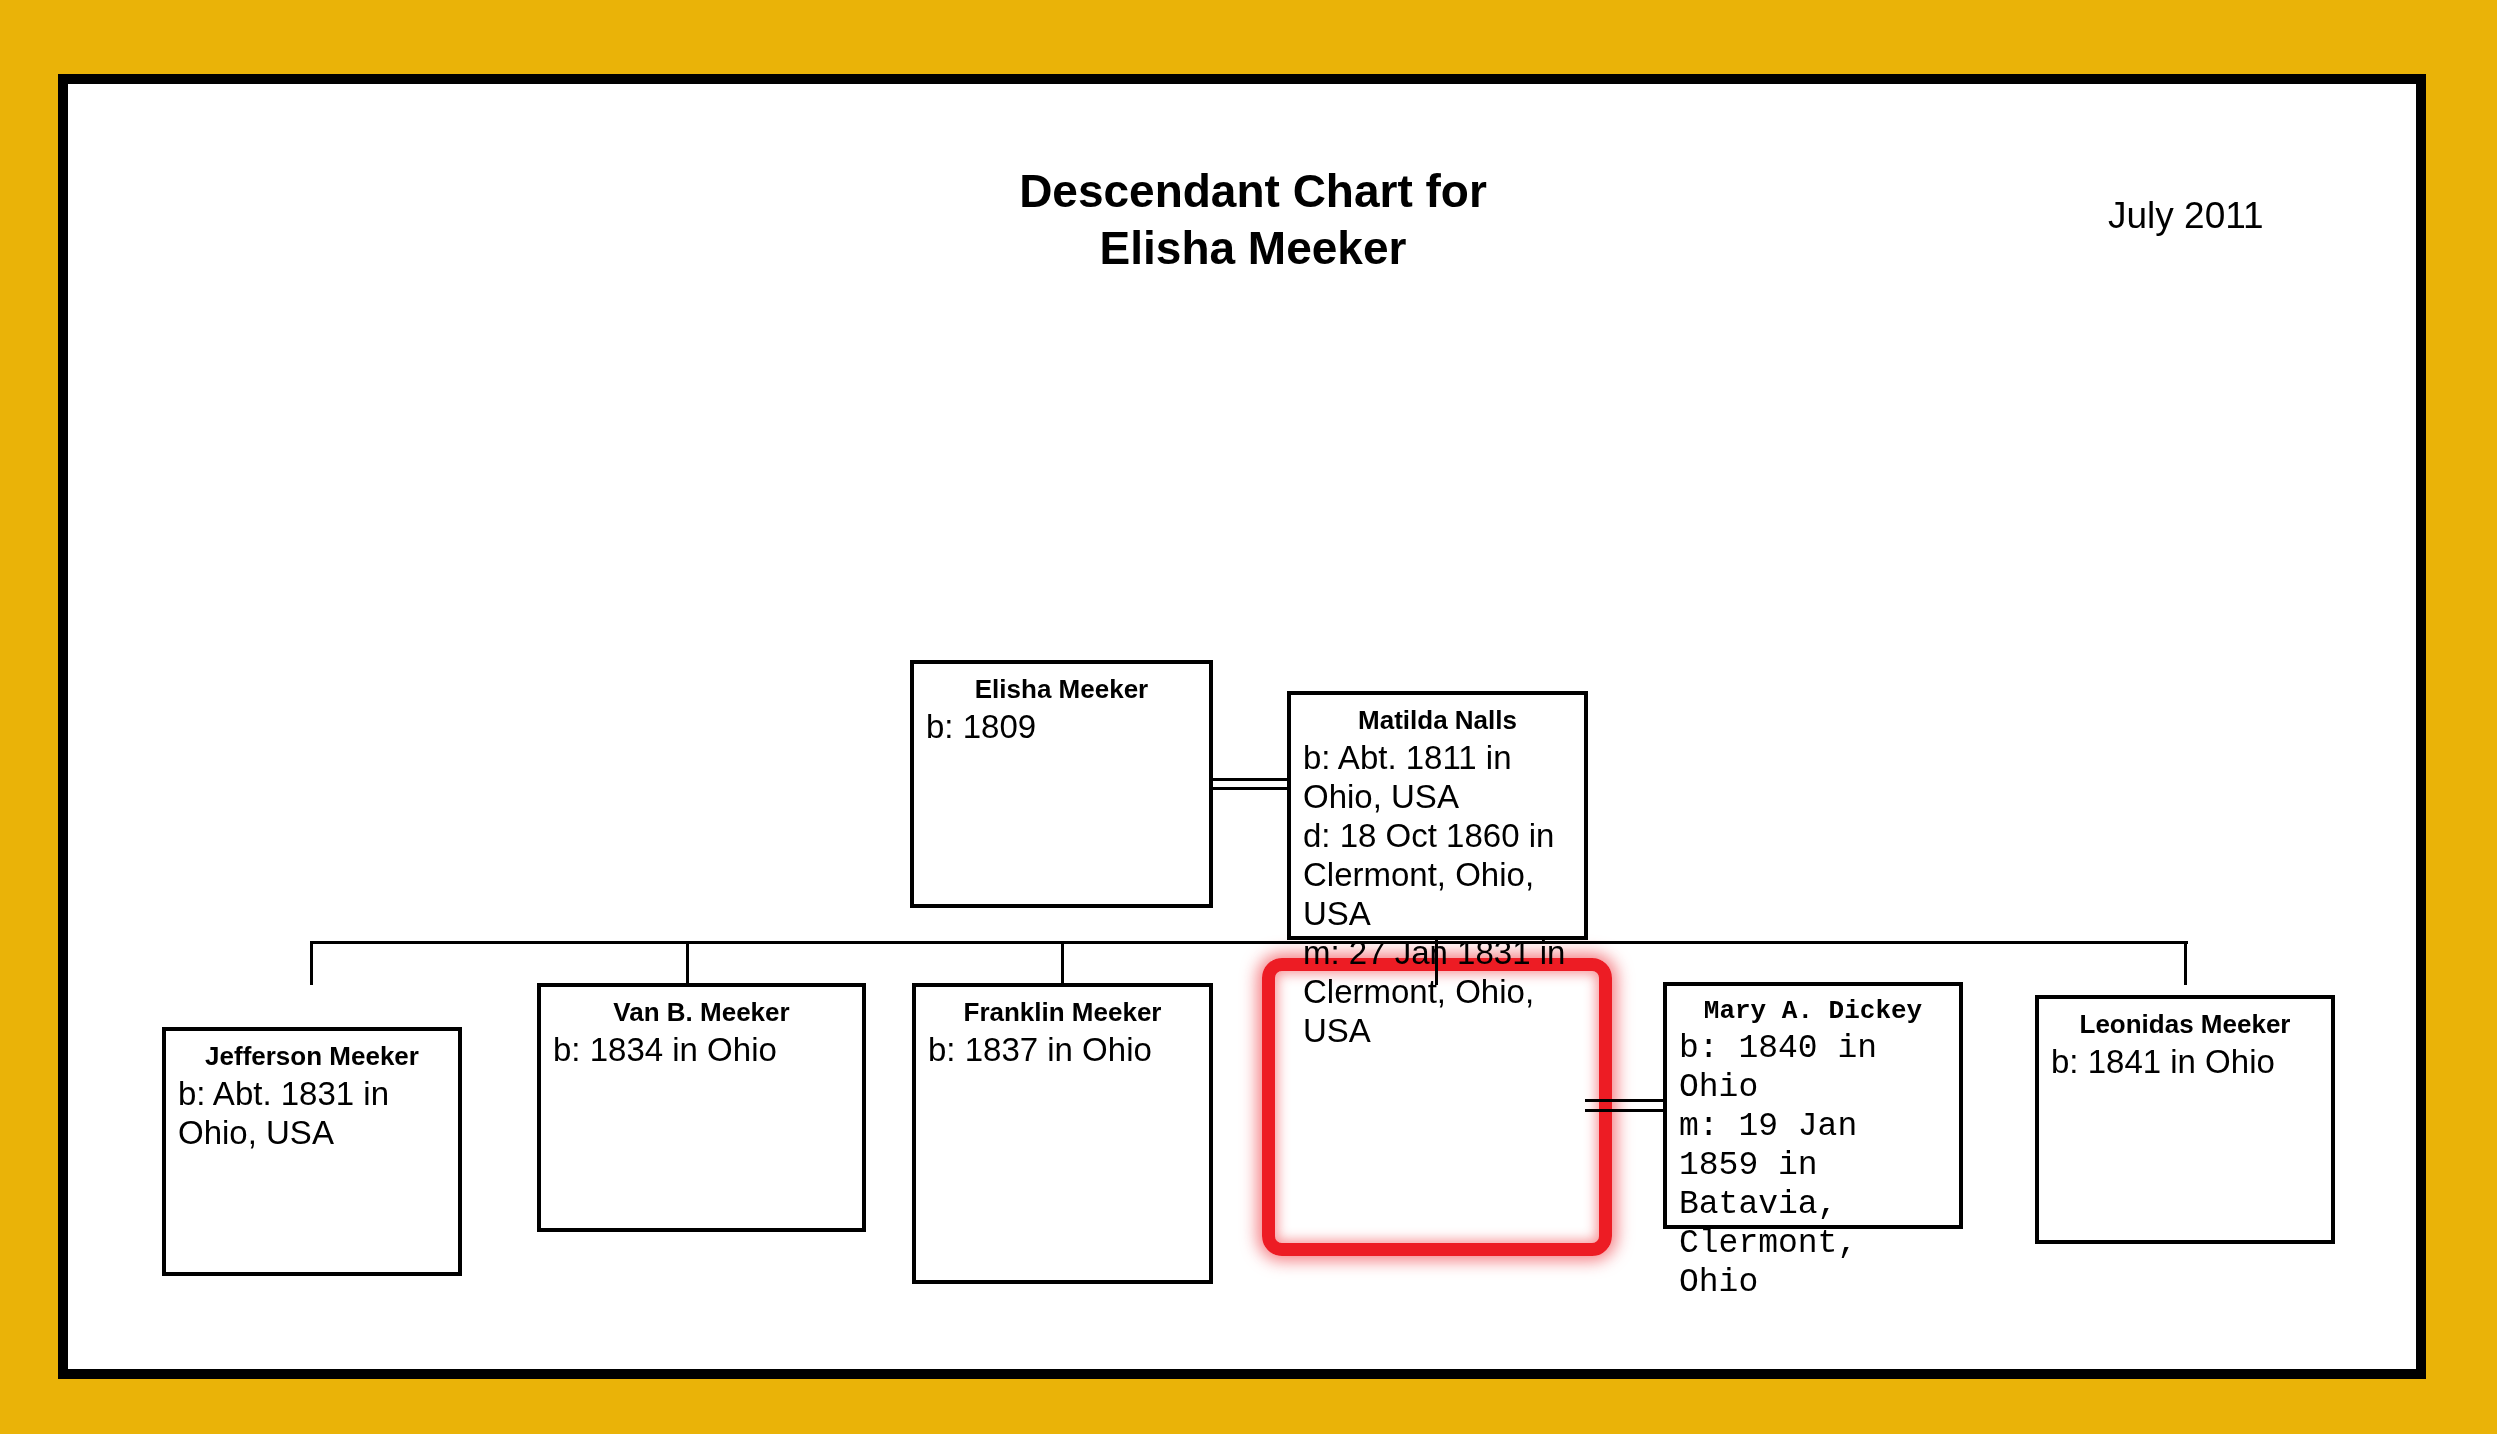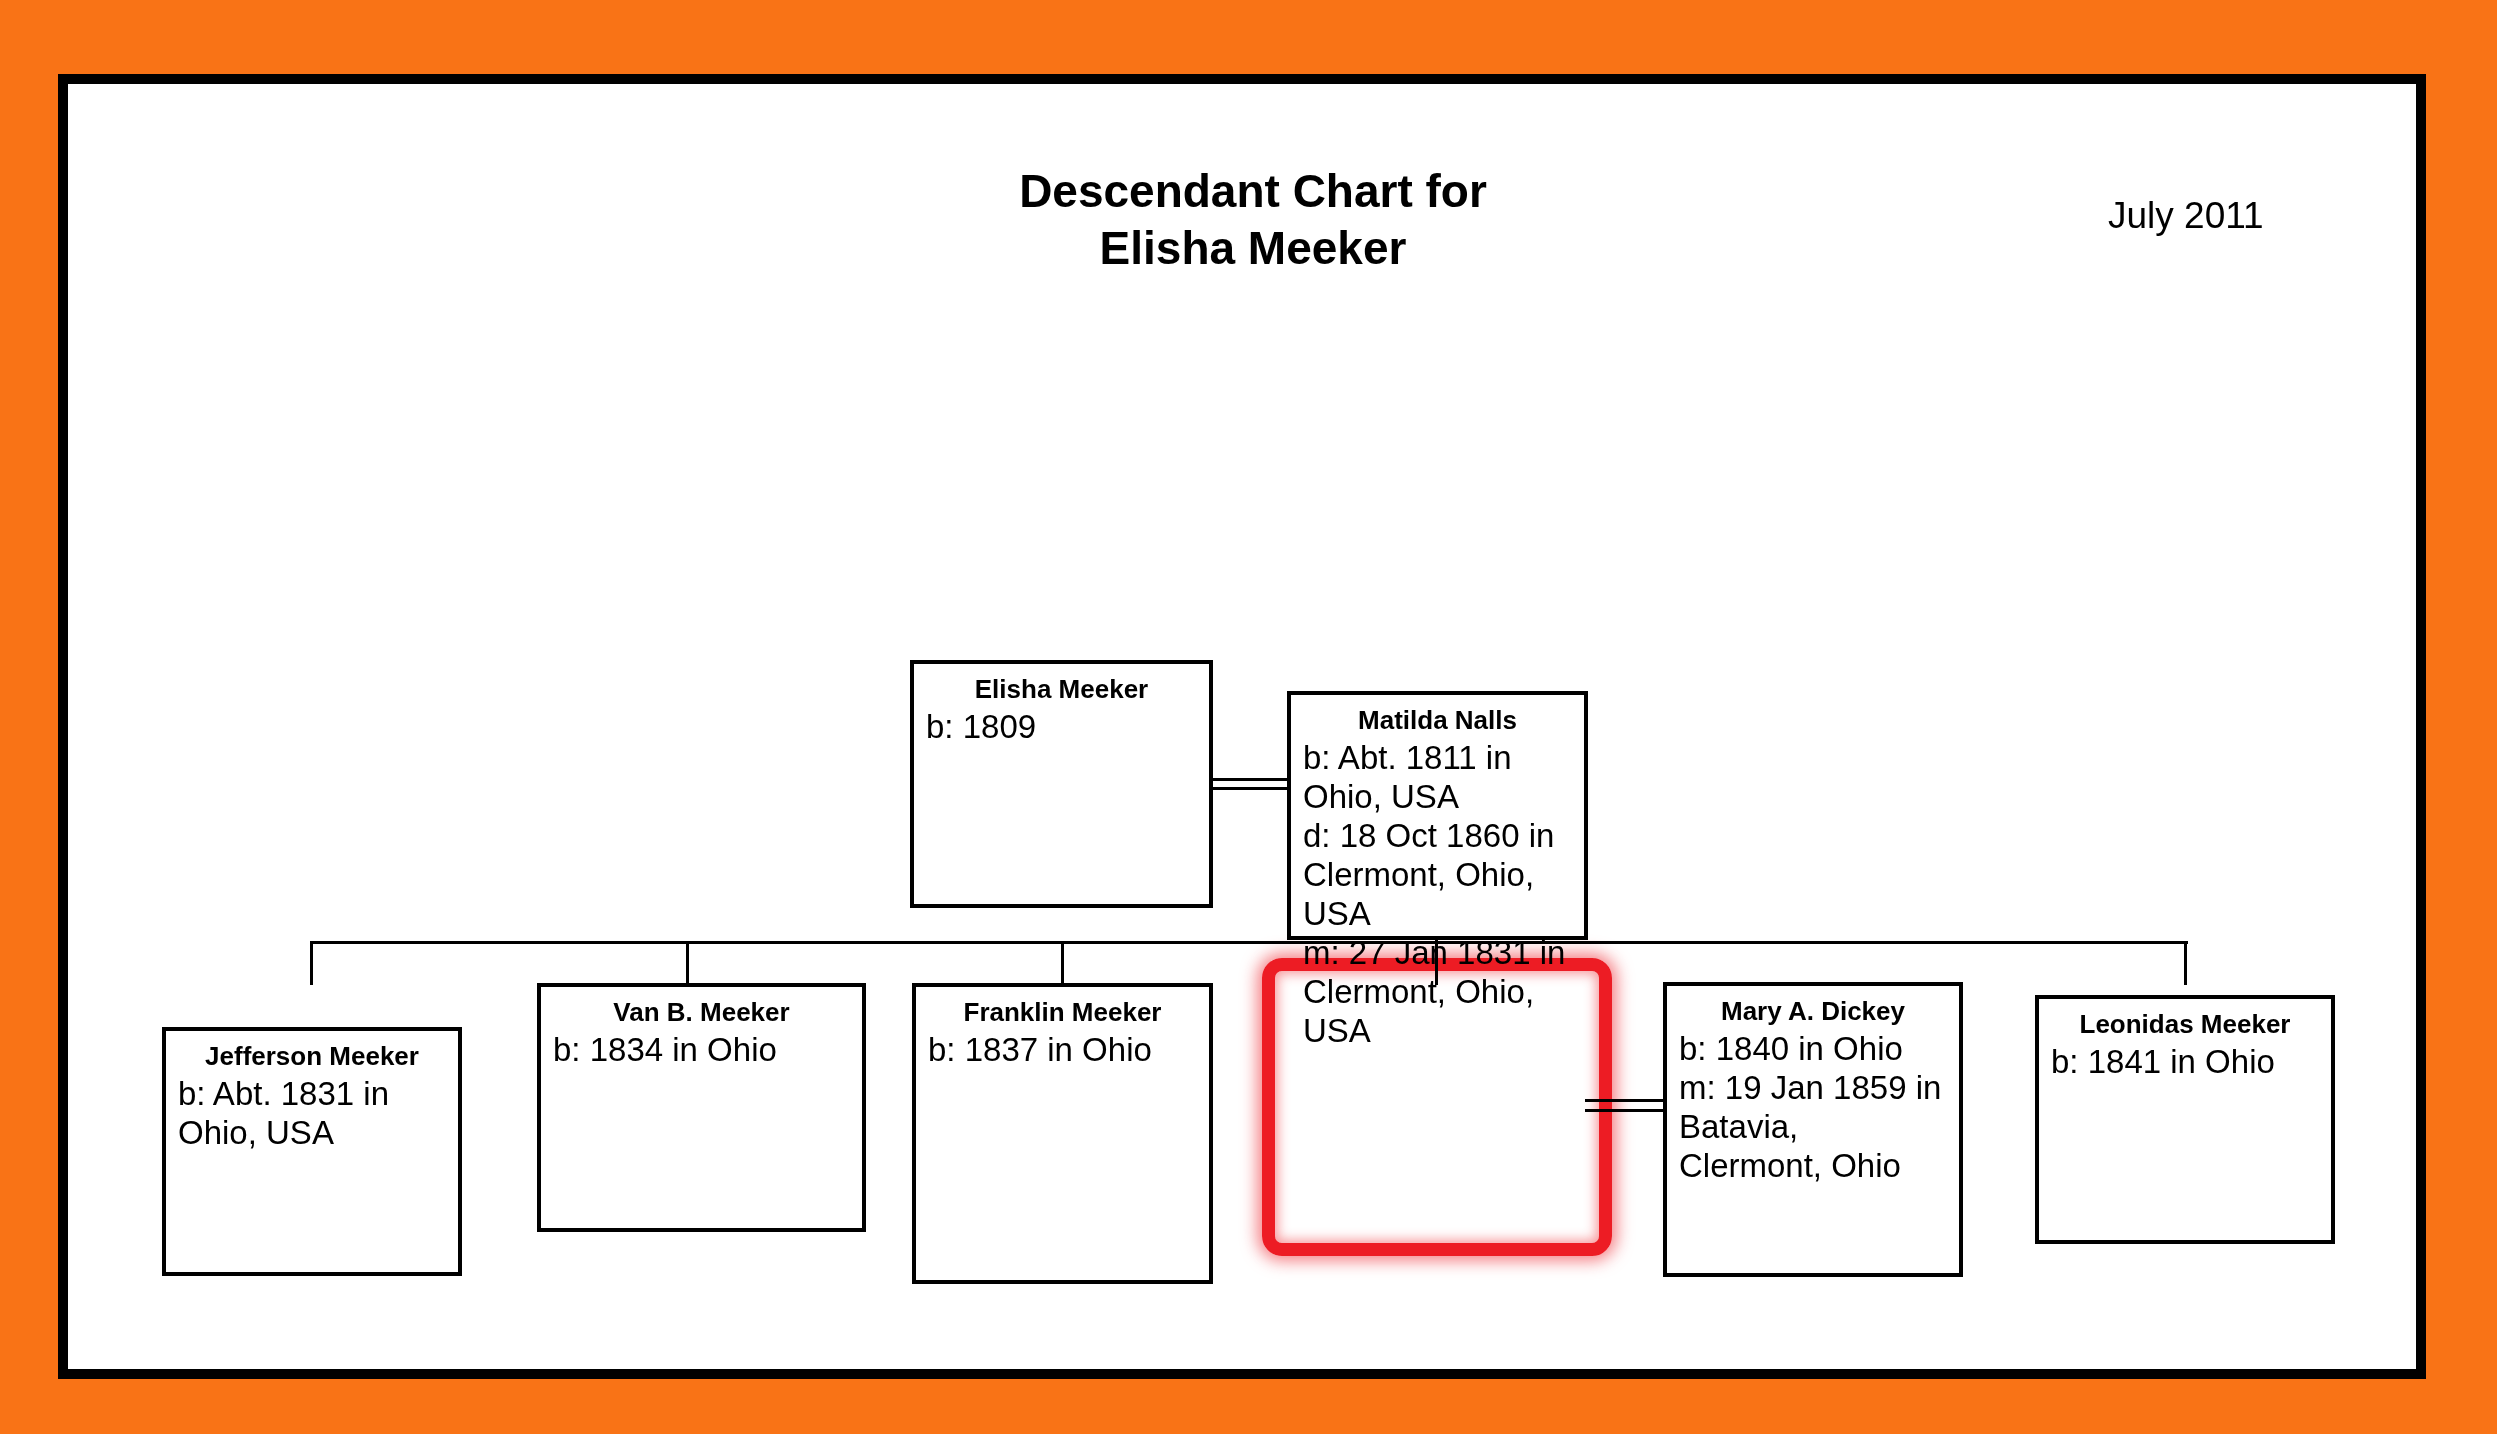--- a/index.html
+++ b/index.html
@@ -3,21 +3,21 @@
 <meta charset="utf-8">
 <style>
   html, body { margin: 0; padding: 0; background: #ffffff; }
   body {
     width: 2497px; height: 1434px;
     font-family: "Liberation Sans", sans-serif;
     color: #000000;
   }
   .canvas {
     position: relative; width: 2497px; height: 1434px;
-    background: #f97316; overflow: hidden;
+    background: #eab308; overflow: hidden;
   }
   .frame {
     position: absolute; left: 58px; top: 74px;
     width: 2368px; height: 1305px;
     border: 10px solid #000000; box-sizing: border-box;
     background: #ffffff;
   }
   .title {
     position: absolute; left: 813px; top: 163px; width: 880px;
     text-align: center; font-weight: bold; font-size: 46px; line-height: 1.24;
@@ -35,21 +35,21 @@
     text-align: center; font-weight: bold; font-size: 26px;
     line-height: 1.2; margin-bottom: 3px;
   }
   .person .detail { font-size: 33px; line-height: 1.18; }
   #box-elisha    { left: 910px;  top: 660px; width: 303px; height: 248px; }
   #box-matilda   { left: 1287px; top: 659px; width: 301px; height: 249px; margin-top: 32px; }
   #box-jefferson { left: 162px;  top: 983px; width: 300px; height: 249px; margin-top: 44px; }
   #box-vanb      { left: 537px;  top: 983px; width: 329px; height: 249px; }
   #box-franklin  { left: 912px;  top: 983px; width: 301px; height: 301px; }
   #box-edward    { left: 1287px; top: 983px; width: 300px; height: 246px; }
-  #box-mary      { left: 1663px; top: 982px; width: 300px; height: 295px; }
+  #box-mary      { left: 1663px; top: 982px; width: 300px; height: 247px; font-family: Liberation Mono, monospace; }
   #box-leonidas  { left: 2035px; top: 983px; width: 300px; height: 249px; margin-top: 12px; }
   .hline, .vline { position: absolute; background: #000000; z-index: 2; }
   .hline { height: 3px; }
   .vline { width: 3px; }
   #marriage1a { left: 1210px; top: 778px;  width: 80px; }
   #marriage1b { left: 1210px; top: 787px;  width: 80px; }
   #marriage2a { left: 1585px; top: 1099px; width: 80px; }
   #marriage2b { left: 1585px; top: 1109px; width: 80px; }
   #stub-matilda   { left: 1435px; top: 906px; height: 38px; }
   #sibling-rail   { left: 310px;  top: 941px; width: 1878px; }

